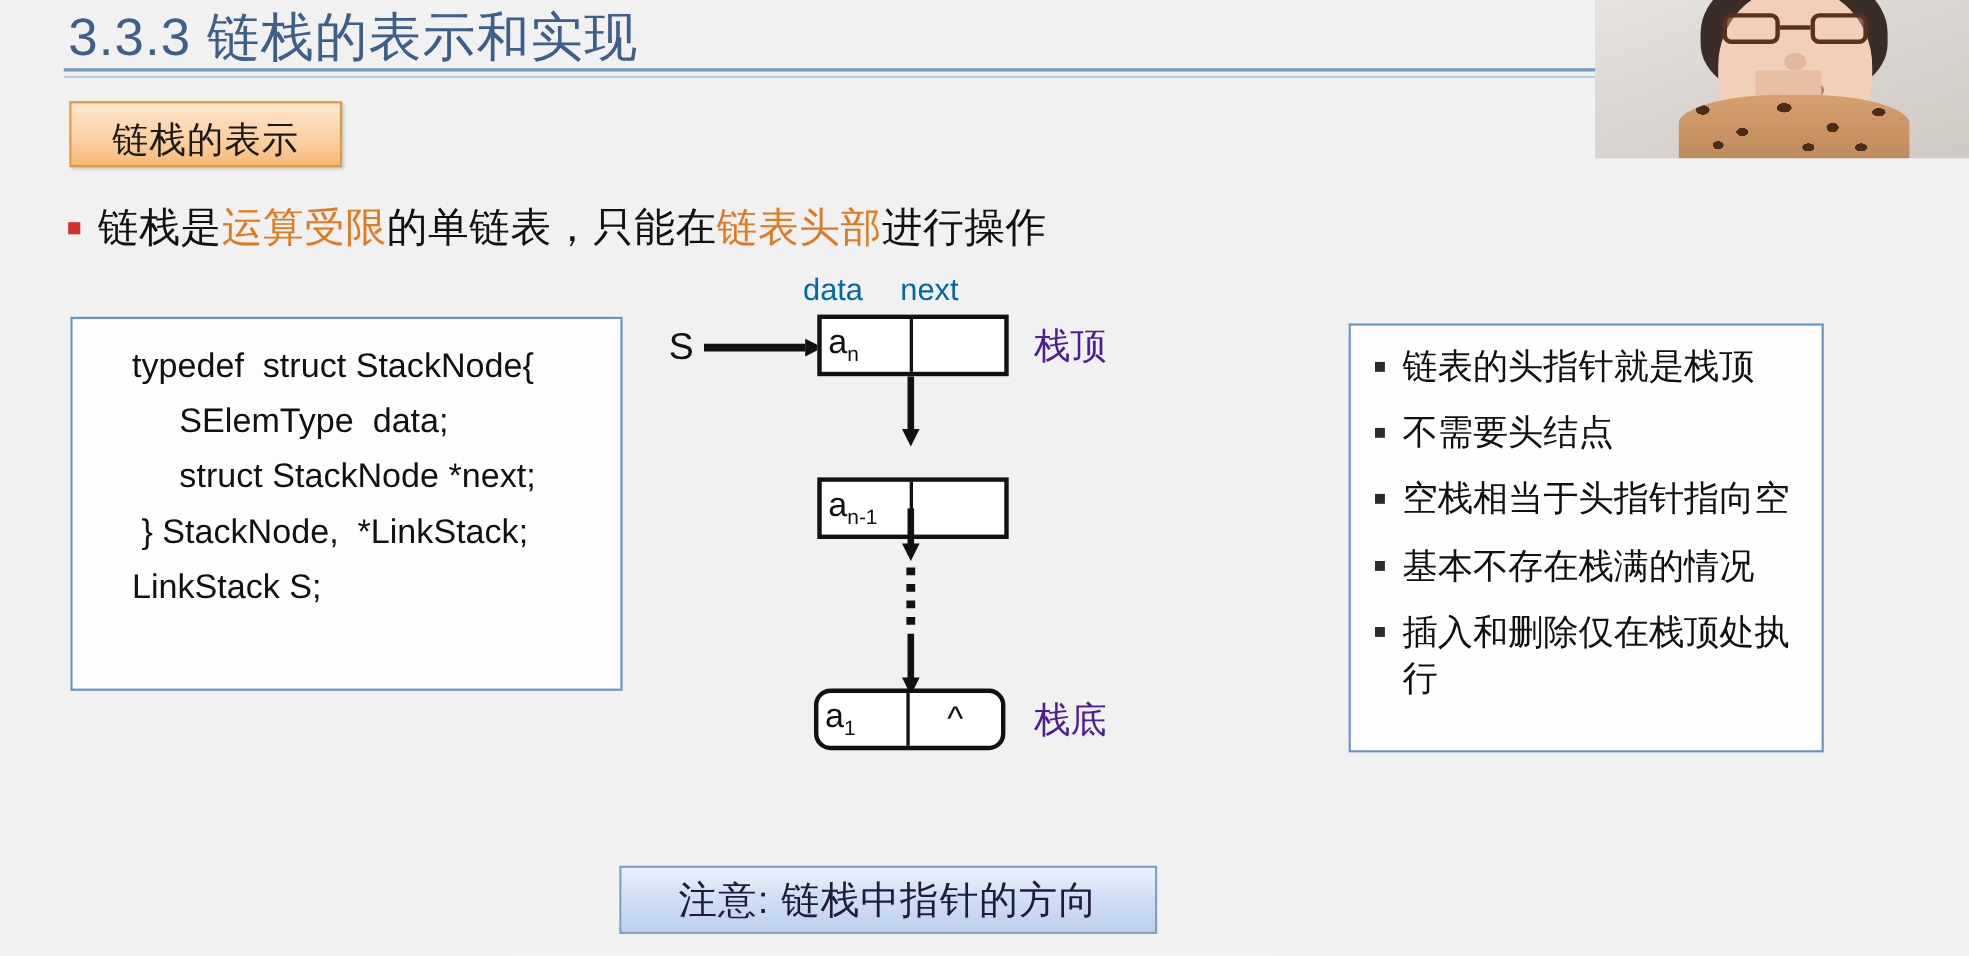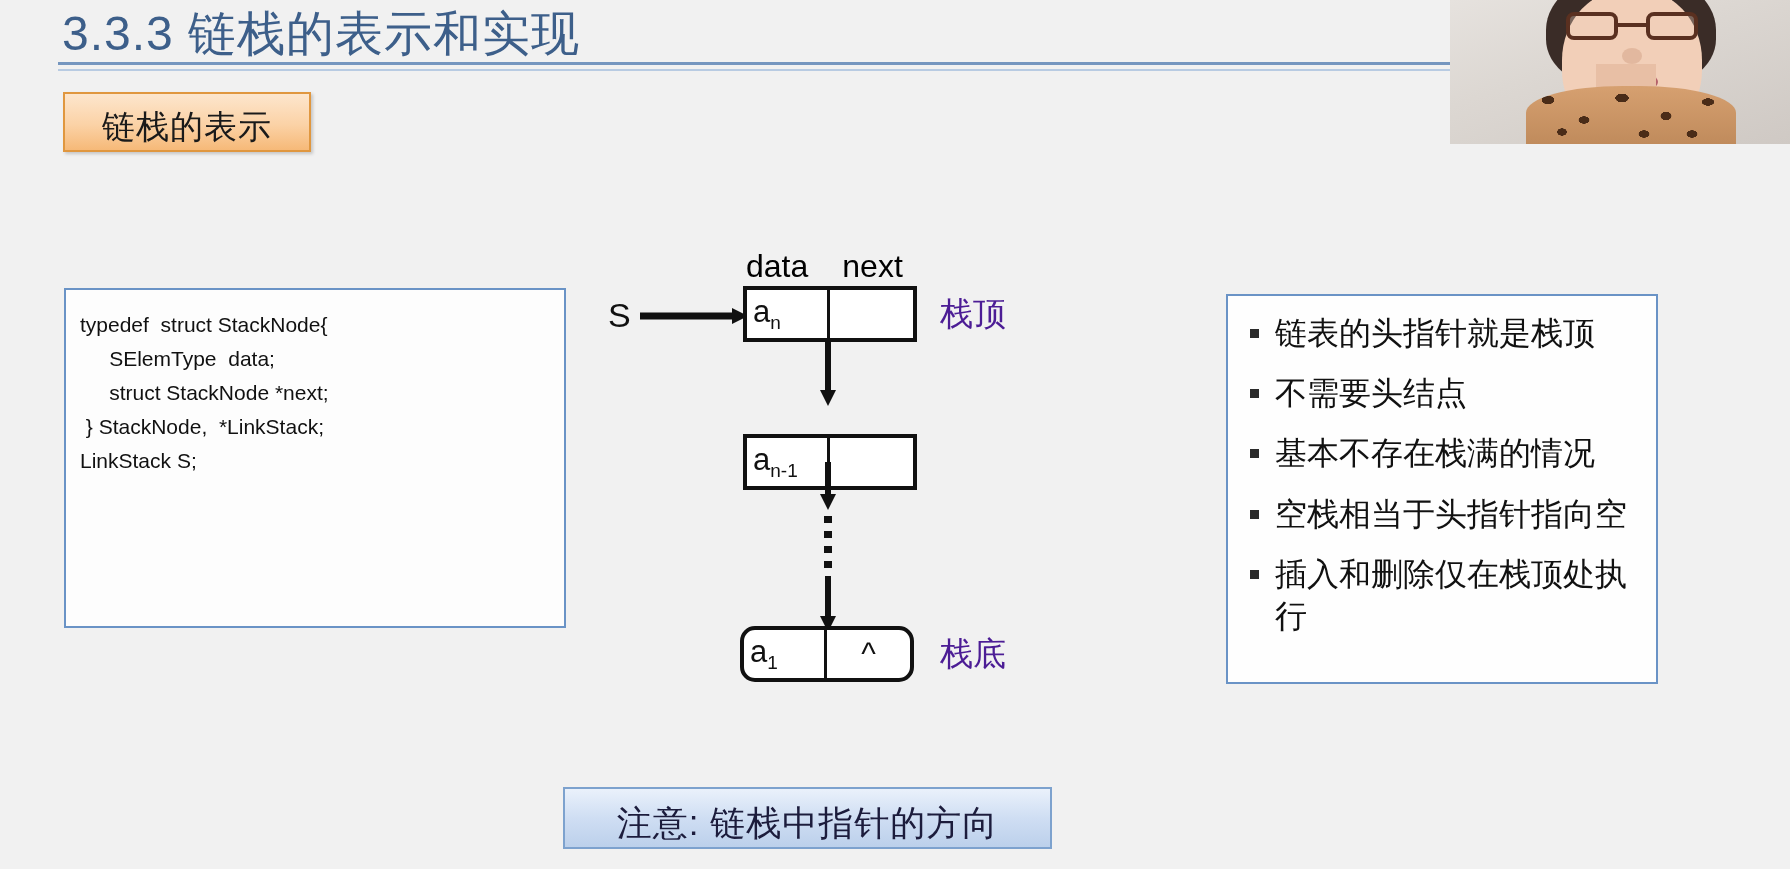--- a/index.html
+++ b/index.html
@@ -105,35 +105,36 @@
     left: 64px;
     top: 288px;
     width: 502px;
     height: 340px;
     background: #fdfdfd;
     border: 2px solid #6a93c6;
     box-sizing: border-box;
     padding: 18px 14px 0 14px;
   }
   #code-box .ln {
-    font-size: 21px;
+    font-size: 31px;
     color: #111111;
     line-height: 1.62;
     white-space: pre;
+    margin-left: 40px;
   }
 
   
   #diagram { position: absolute; left: 600px; top: 248px; width: 450px; height: 440px; }
 
   .hdr-labels {
     position: absolute;
-    left: 146px;
+    left: 130px;
     top: 0px;
-    font-size: 32px;
-    color: #000000;
+    font-size: 28px;
+    color: #0369a1;
     white-space: nowrap;
   }
   .hdr-labels .gap { display: inline-block; width: 34px; }
 
   .node {
     position: absolute;
     width: 174px;
     height: 56px;
     border: 4px solid #111111;
     box-sizing: border-box;
@@ -219,21 +220,21 @@
   #note-box {
     position: absolute;
     left: 563px;
     top: 787px;
     width: 489px;
     height: 62px;
     background: linear-gradient(180deg, #eaf1fb 0%, #cfdef3 50%, #bcd0eb 100%);
     border: 2px solid #7da2ce;
     box-sizing: border-box;
     display: flex;
-    align-items: flex-end;
+    align-items: center;
     justify-content: center;
   }
   #note-box span {
     font-size: 35px;
     color: #1c1c3c;
     letter-spacing: 1px;
   }
 
   
   #webcam {
@@ -339,20 +340,24 @@
   <div id="title">3.3.3 链栈的表示和实现</div>
   <div id="divider">
     <div class="line-thick"></div>
     <div class="line-thin"></div>
   </div>
 
   <div id="section-chip">
     <span>链栈的表示</span>
   </div>
 
+  <div id="main-bullet">
+    <div class="sq"></div>
+    <div class="txt"><span>链栈是</span><span class="hl">运算受限</span><span>的单链表，只能在</span><span class="hl">链表头部</span><span>进行操作</span></div>
+  </div>
 
   <div id="code-box">
     <div class="ln">typedef  struct StackNode{</div>
     <div class="ln">     SElemType  data;</div>
     <div class="ln">     struct StackNode *next;</div>
     <div class="ln"> } StackNode,  *LinkStack;</div>
     <div class="ln">LinkStack S;</div>
   </div>
 
   <div id="diagram">
@@ -419,25 +424,25 @@
     <div class="item">
       <div class="sq"></div>
       <div class="item-text">链表的头指针就是栈顶</div>
     </div>
     <div class="item">
       <div class="sq"></div>
       <div class="item-text">不需要头结点</div>
     </div>
     <div class="item">
       <div class="sq"></div>
-      <div class="item-text">基本不存在栈满的情况</div>
+      <div class="item-text">空栈相当于头指针指向空</div>
     </div>
     <div class="item">
       <div class="sq"></div>
-      <div class="item-text">空栈相当于头指针指向空</div>
+      <div class="item-text">基本不存在栈满的情况</div>
     </div>
     <div class="item">
       <div class="sq"></div>
       <div class="item-text">插入和删除仅在栈顶处执行</div>
     </div>
   </div>
 
   <div id="note-box">
     <span>注意: 链栈中指针的方向</span>
   </div>

